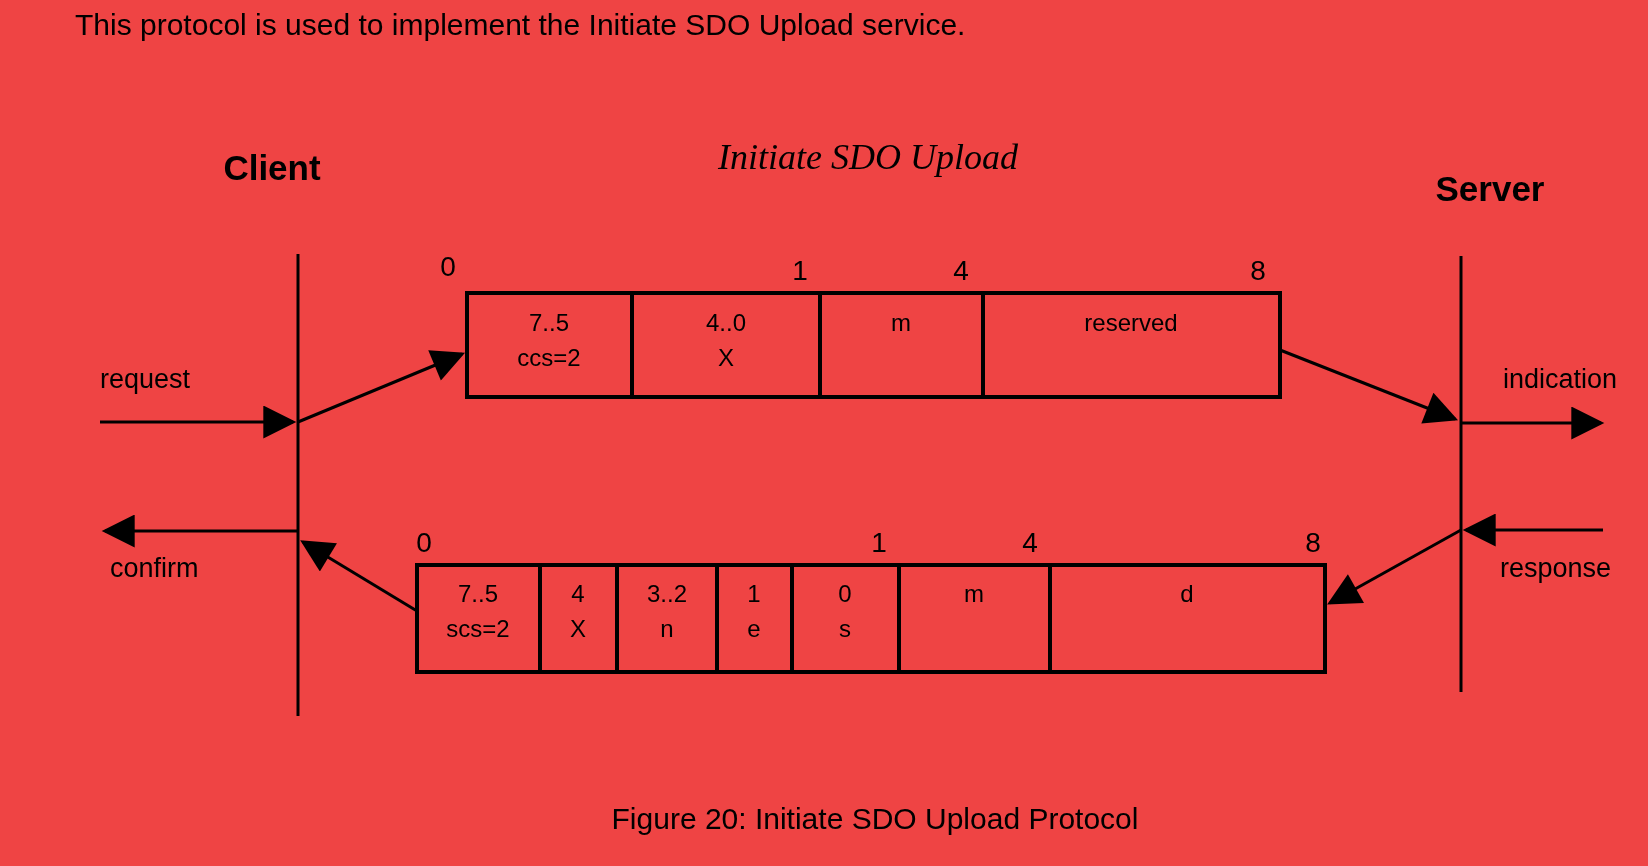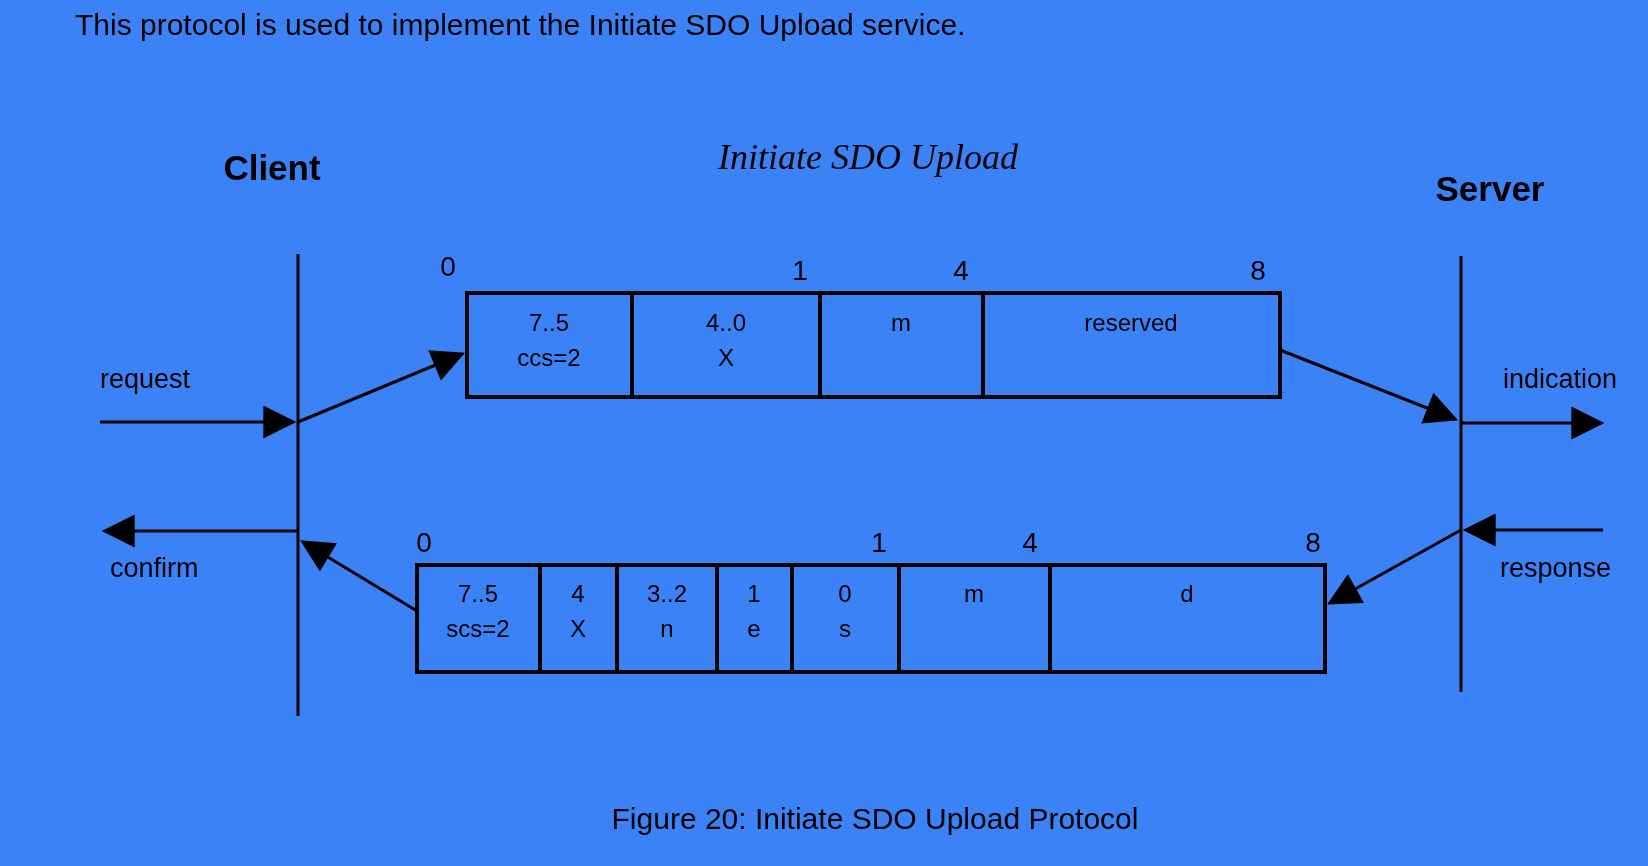--- a/index.html
+++ b/index.html
@@ -4,21 +4,21 @@
 <style>
   html, body {
     margin: 0;
     padding: 0;
     background: #ffffff;
   }
   #stage {
     position: relative;
     width: 1648px;
     height: 866px;
-    background: #3b82f6;
+    background: #ef4444;
     overflow: hidden;
   }
   svg text {
     font-family: "Liberation Sans", sans-serif;
     fill: #000000;
   }
   .intro-text   { font-size: 30px; }
   .actor-label  { font-size: 35px; font-weight: bold; }
   .proto-title  { font-family: "Liberation Serif", serif; font-style: italic; font-size: 36px; }
   .prim-label   { font-size: 27px; }

